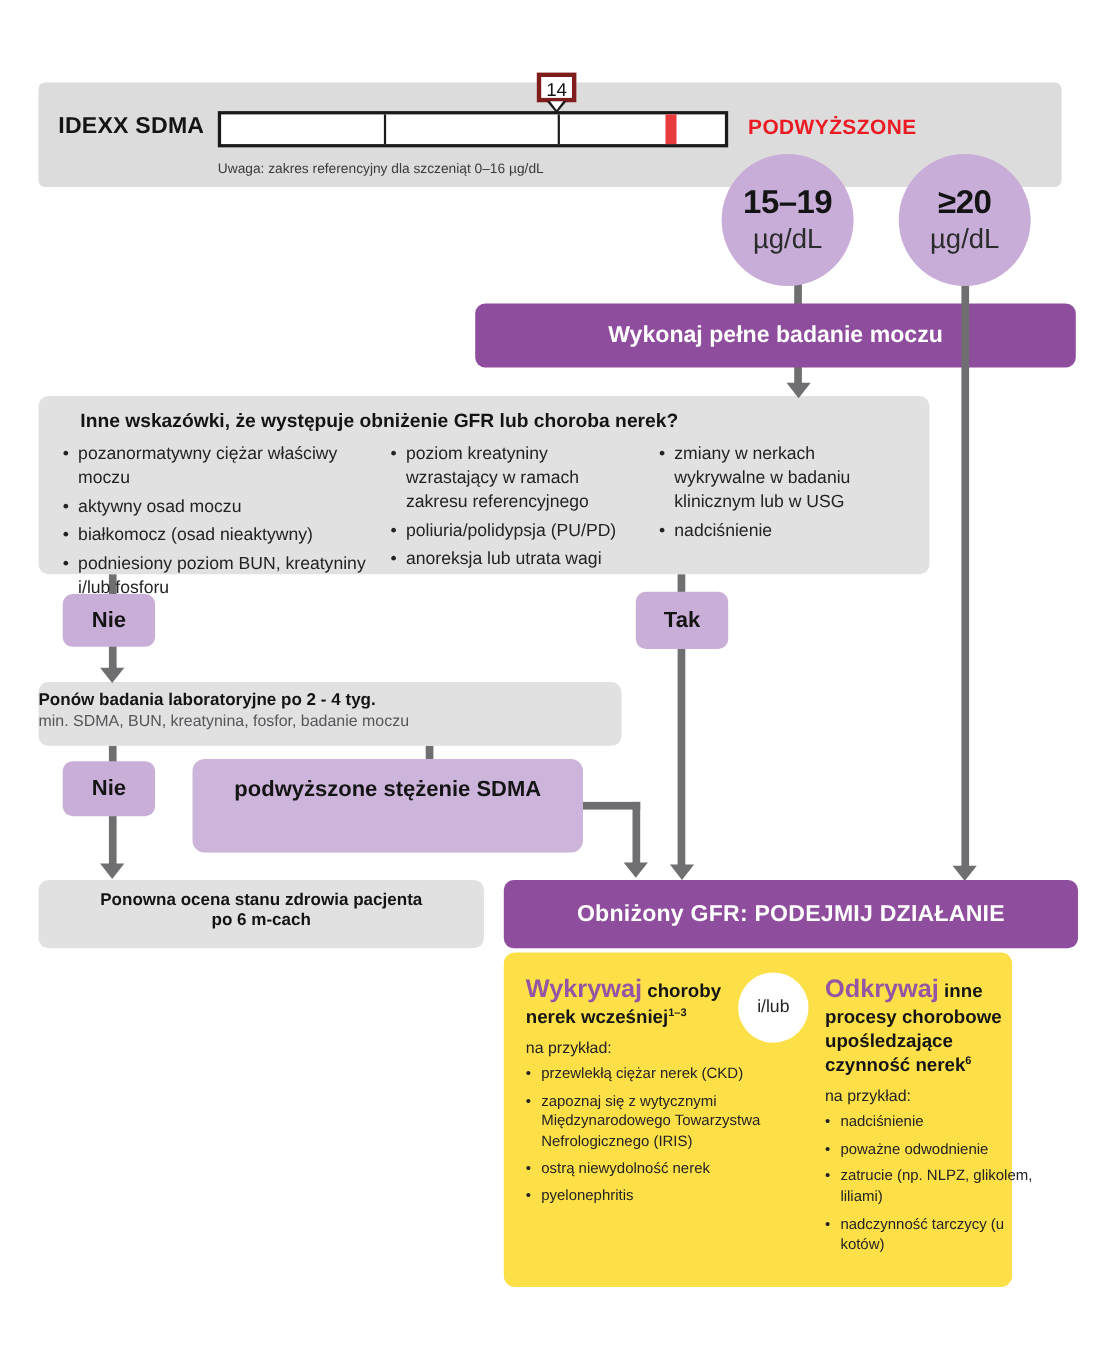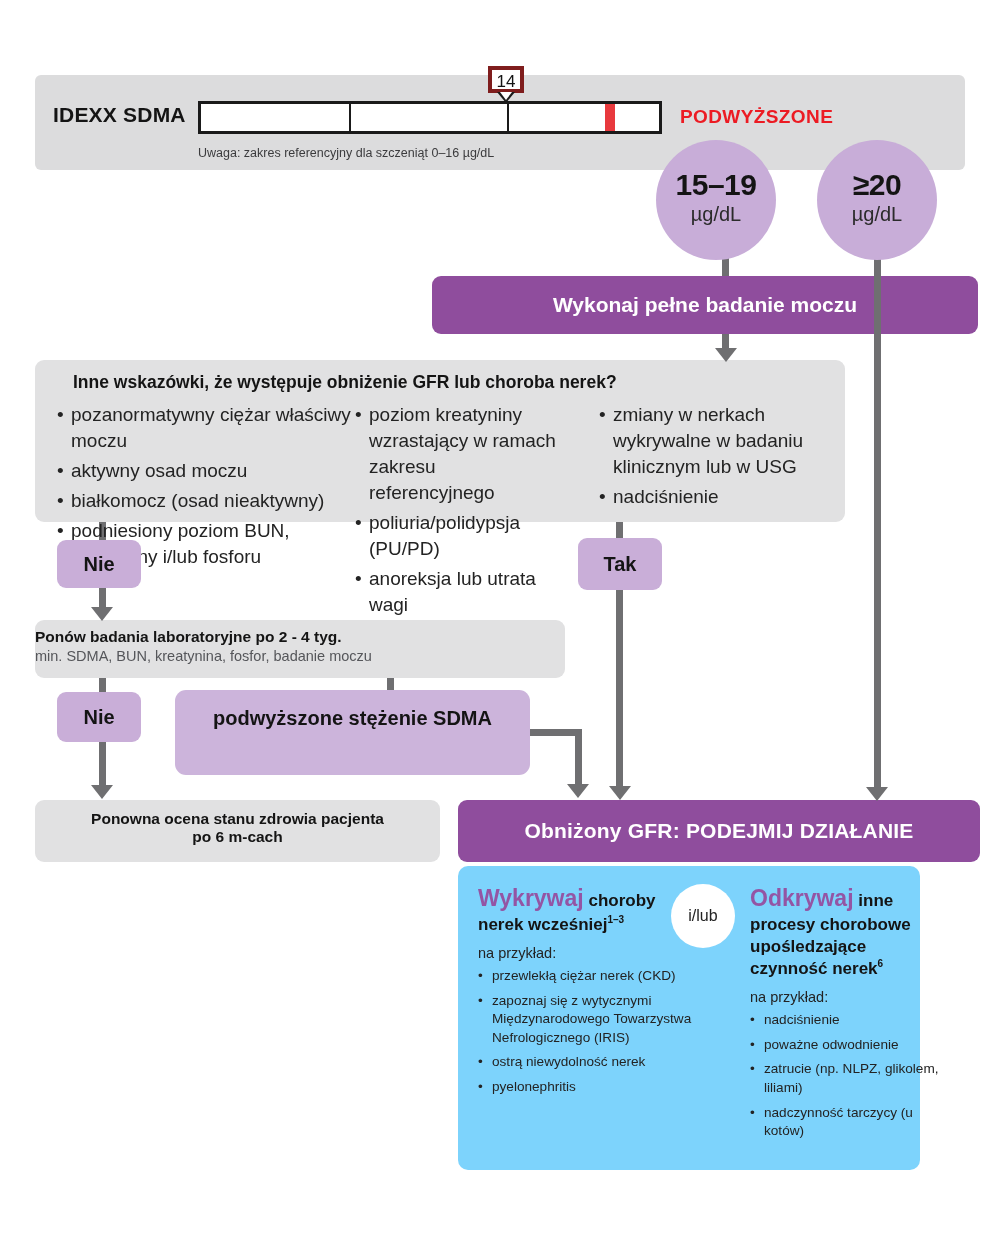--- a/index.html
+++ b/index.html
@@ -15,21 +15,21 @@
   .red-marker{position:absolute;top:0;left:404px;width:10px;height:100%;background:#e8393d;}
   .callout{position:absolute;left:488px;top:66px;width:36px;height:27px;background:#ffffff;border:4px solid #7f1d1d;box-sizing:border-box;text-align:center;font-size:17px;line-height:23px;color:#141414;z-index:3;}
   .callout-tail-b{position:absolute;left:497px;top:92px;width:0;height:0;border-left:9px solid transparent;border-right:9px solid transparent;border-top:11px solid #1a1a1a;z-index:3;}
   .callout-tail-w{position:absolute;left:500px;top:92px;width:0;height:0;border-left:6px solid transparent;border-right:6px solid transparent;border-top:8px solid #ffffff;z-index:4;}
   .status{position:absolute;left:680px;top:106px;font-size:19px;font-weight:800;letter-spacing:.4px;color:#ec1b23;z-index:2;}
   .ref-note{position:absolute;left:198px;top:146px;font-size:12.5px;color:#3b3b3d;z-index:2;}
 
   
   .circle{position:absolute;width:120px;height:120px;border-radius:50%;background:#c8add8;text-align:center;z-index:5;}
   .circle .val{display:block;margin-top:28px;font-size:30px;font-weight:800;letter-spacing:-.5px;color:#141414;}
-  .circle .unit{display:block;font-size:20px;color:#2b2b2b;margin-top:1px;}
+  .circle .unit{display:block;font-size:25px;color:#2b2b2b;margin-top:1px;}
   .circle-a{left:656px;top:140px;}
   .circle-b{left:817px;top:140px;}
 
   
   .vline{position:absolute;width:7px;background:#6f6f71;z-index:2;}
   .hline{position:absolute;height:7px;background:#6f6f71;z-index:2;}
   .arrowhead{position:absolute;width:0;height:0;border-left:11px solid transparent;border-right:11px solid transparent;border-top:14px solid #6f6f71;z-index:4;}
   .line-a{left:722px;top:255px;height:95px;}
   .ah-a{left:715px;top:348px;}
   .line-b{left:874px;top:255px;height:533px;z-index:4;}
@@ -52,41 +52,41 @@
 
   
   .graybox{position:absolute;background:#e1e1e2;border-radius:9px;z-index:3;}
   .q-box{left:35px;top:360px;width:810px;height:162px;}
   .q-title{position:absolute;left:22px;top:12px;font-size:17.5px;font-weight:bold;color:#141414;margin-left:16px;}
   .q-cols{position:absolute;left:22px;top:42px;width:770px;}
   .q-col{position:absolute;top:0;}
   .q-col1{left:0;width:298px;}
   .q-col2{left:298px;width:208px;}
   .q-col3{left:542px;width:228px;}
-  ul.blist{list-style:none;margin:0;padding:0;font-size:19px;line-height:1.37;color:#232323;}
+  ul.blist{list-style:none;margin:0;padding:0;font-size:16px;line-height:1.37;color:#232323;}
   ul.blist li{position:relative;padding-left:14px;margin-bottom:4px;}
   ul.blist li::before{content:"\2022";position:absolute;left:0;top:0;}
 
   .retest-box{left:35px;top:620px;width:530px;height:58px;text-align:left;}
   .retest-title{margin-top:8px;font-size:15.5px;font-weight:bold;color:#141414;}
   .retest-sub{margin-top:2px;font-size:14.5px;color:#55565a;}
 
   .reassess-box{left:35px;top:800px;width:405px;height:62px;text-align:center;}
   .reassess-box .l1{margin-top:10px;font-size:15.5px;font-weight:bold;color:#141414;}
   .reassess-box .l2{font-size:15.5px;font-weight:bold;color:#141414;}
 
   
   .pill{position:absolute;background:#c9aed8;border-radius:9px;text-align:center;font-size:20px;font-weight:800;color:#141414;z-index:3;}
   .nie-1{left:57px;top:540px;width:84px;height:48px;line-height:48px;}
   .tak{left:578px;top:538px;width:84px;height:52px;line-height:52px;}
   .nie-2{left:57px;top:692px;width:84px;height:50px;line-height:50px;}
   .persistent{left:175px;top:690px;width:355px;height:85px;background:#ccb4db;border-radius:11px;font-size:20px;font-weight:800;line-height:1.3;padding-top:15px;box-sizing:border-box;}
 
   
-  .panel{position:absolute;left:458px;top:866px;width:462px;height:304px;background:#7dd3fc;border-radius:10px;z-index:3;}
+  .panel{position:absolute;left:458px;top:866px;width:462px;height:304px;background:#fde047;border-radius:10px;z-index:3;}
   .p-col{position:absolute;top:18px;}
   .p-col-left{left:20px;width:220px;}
   .p-col-right{left:292px;width:198px;}
   .p-head{font-size:17px;font-weight:bold;color:#141414;line-height:1.3;}
   .hl{color:#9455a4;font-size:23px;font-weight:800;}
   .sup{font-size:10px;vertical-align:super;line-height:0;}
   .p-intro{margin-top:9px;font-size:14.5px;color:#232323;}
   .p-col ul.blist{margin-top:6px;font-size:13.6px;}
   .p-col ul.blist li{margin-bottom:6px;}
   .andor{position:absolute;left:213px;top:18px;width:64px;height:64px;background:#ffffff;border-radius:50%;text-align:center;line-height:64px;font-size:16px;color:#232323;z-index:4;}

